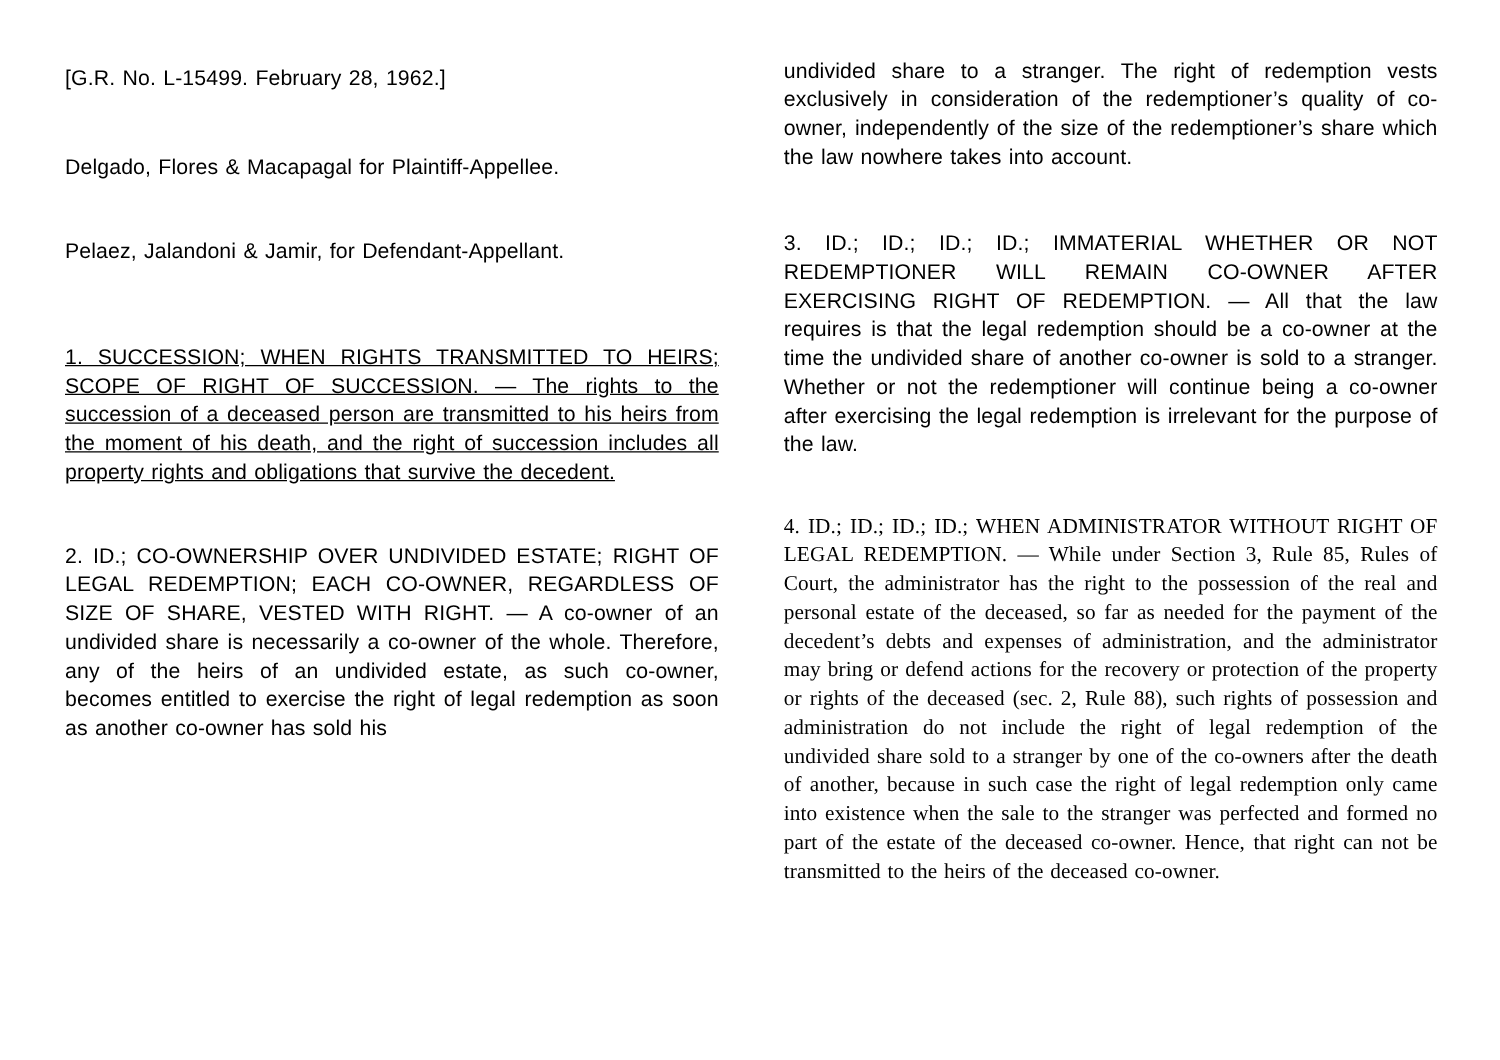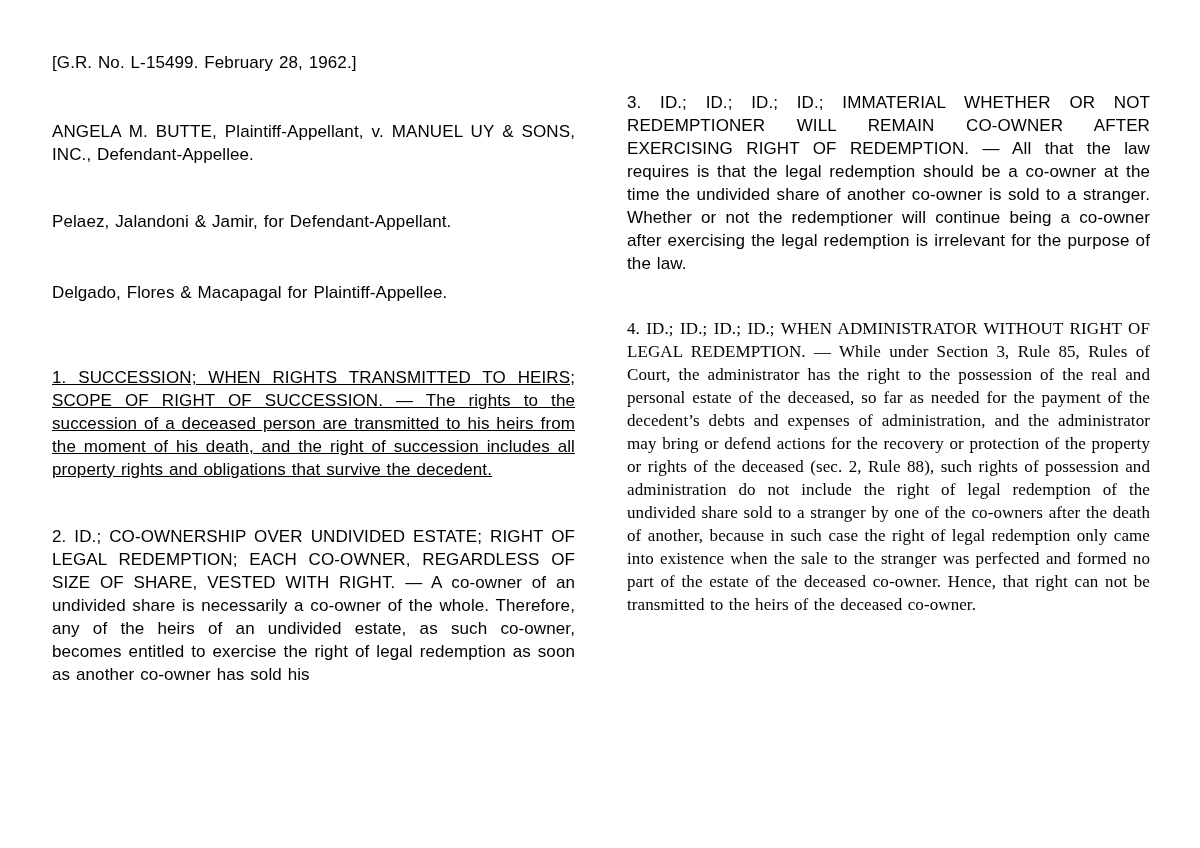--- a/index.html
+++ b/index.html
@@ -46,32 +46,32 @@
   .mt-70 { margin-top: 70px; }
 </style>
 </head>
 <body>
 
 <div class="page">
 
   <div class="col">
     <p class="block mt-6">[G.R. No. L-15499. February 28, 1962.]</p>
 
-    <p class="block mt-46">ANGELA M. BUTTE, Plaintiff-Appellant, v. MANUEL UY &amp; SONS, INC., Defendant-Appellee.</p>
+
+    <p class="block mt-48">Delgado, Flores &amp; Macapagal for Plaintiff-Appellee.</p>
 
     <p class="block mt-44">Pelaez, Jalandoni &amp; Jamir, for Defendant-Appellant.</p>
-
-    <p class="block mt-48">Delgado, Flores &amp; Macapagal for Plaintiff-Appellee.</p>
 
 
     <p class="block mt-62">1. SUCCESSION; WHEN RIGHTS TRANSMITTED TO HEIRS; SCOPE OF RIGHT OF SUCCESSION. — The rights to the succession of a deceased person are transmitted to his heirs from the moment of his death, and the right of succession includes all property rights and obligations that survive the decedent.</p>
 
     <p class="block mt-44">2. ID.; CO-OWNERSHIP OVER UNDIVIDED ESTATE; RIGHT OF LEGAL REDEMPTION; EACH CO-OWNER, REGARDLESS OF SIZE OF SHARE, VESTED WITH RIGHT. — A co-owner of an undivided share is necessarily a co-owner of the whole. Therefore, any of the heirs of an undivided estate, as such co-owner, becomes entitled to exercise the right of legal redemption as soon as another co-owner has sold his</p>
   </div>
 
   <div class="col">
+    <p class="block">undivided share to a stranger. The right of redemption vests exclusively in consideration of the redemptioner’s quality of co-owner, independently of the size of the redemptioner’s share which the law nowhere takes into account.</p>
 
     <p class="block mt-46">3. ID.; ID.; ID.; ID.; IMMATERIAL WHETHER OR NOT REDEMPTIONER WILL REMAIN CO-OWNER AFTER EXERCISING RIGHT OF REDEMPTION. — All that the law requires is that the legal redemption should be a co-owner at the time the undivided share of another co-owner is sold to a stranger. Whether or not the redemptioner will continue being a co-owner after exercising the legal redemption is irrelevant for the purpose of the law.</p>
 
     <p class="block mt-42">4. ID.; ID.; ID.; ID.; WHEN ADMINISTRATOR WITHOUT RIGHT OF LEGAL REDEMPTION. — While under Section 3, Rule 85, Rules of Court, the administrator has the right to the possession of the real and personal estate of the deceased, so far as needed for the payment of the decedent’s debts and expenses of administration, and the administrator may bring or defend actions for the recovery or protection of the property or rights of the deceased (sec. 2, Rule 88), such rights of possession and administration do not include the right of legal redemption of the undivided share sold to a stranger by one of the co-owners after the death of another, because in such case the right of legal redemption only came into existence when the sale to the stranger was perfected and formed no part of the estate of the deceased co-owner. Hence, that right can not be transmitted to the heirs of the deceased co-owner.</p>
   </div>
 
 </div>
 
 </body></html>

